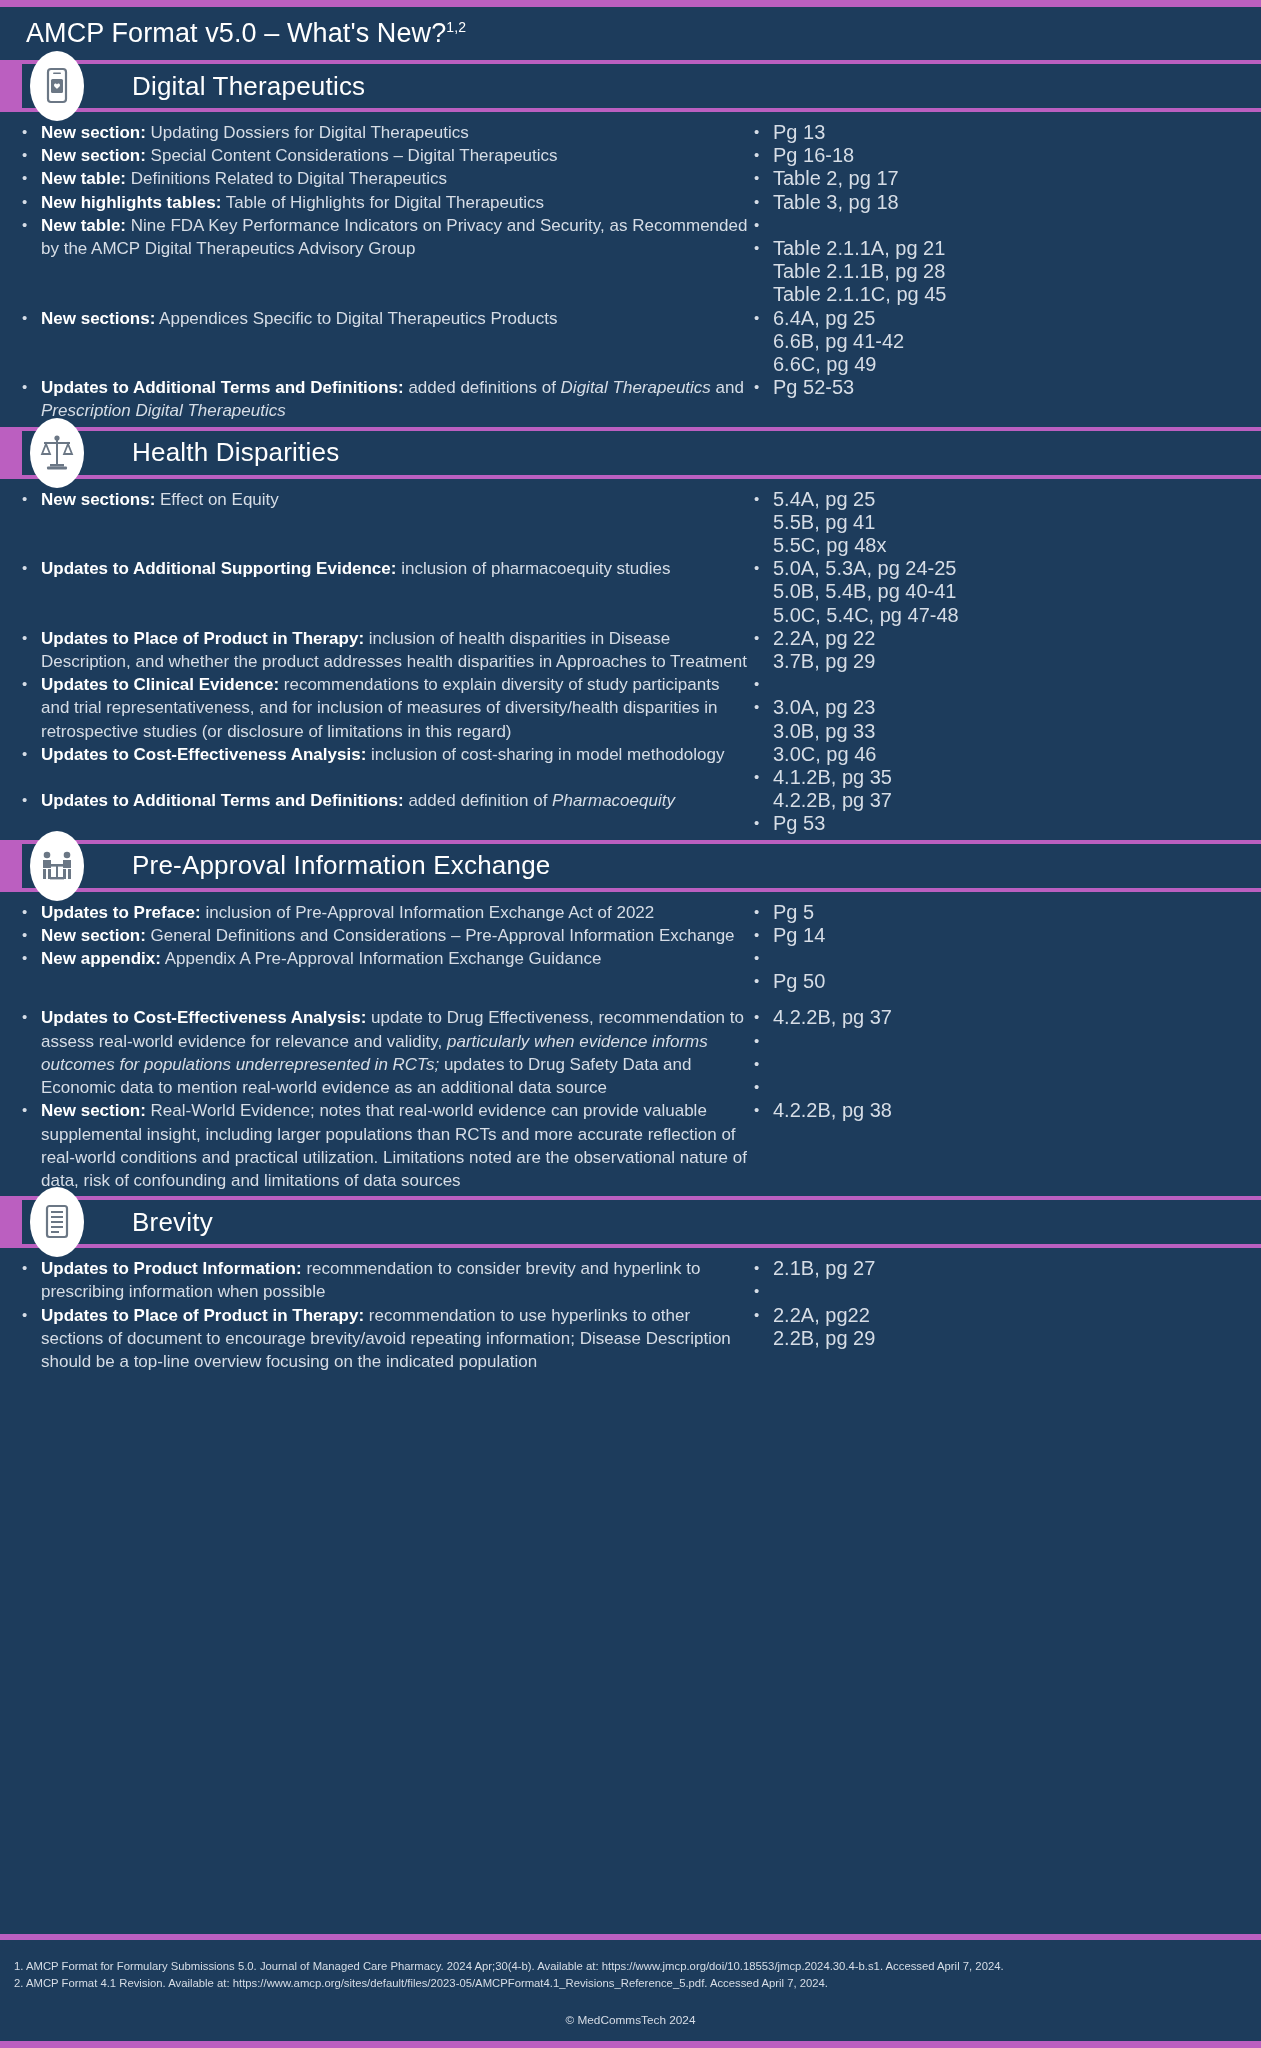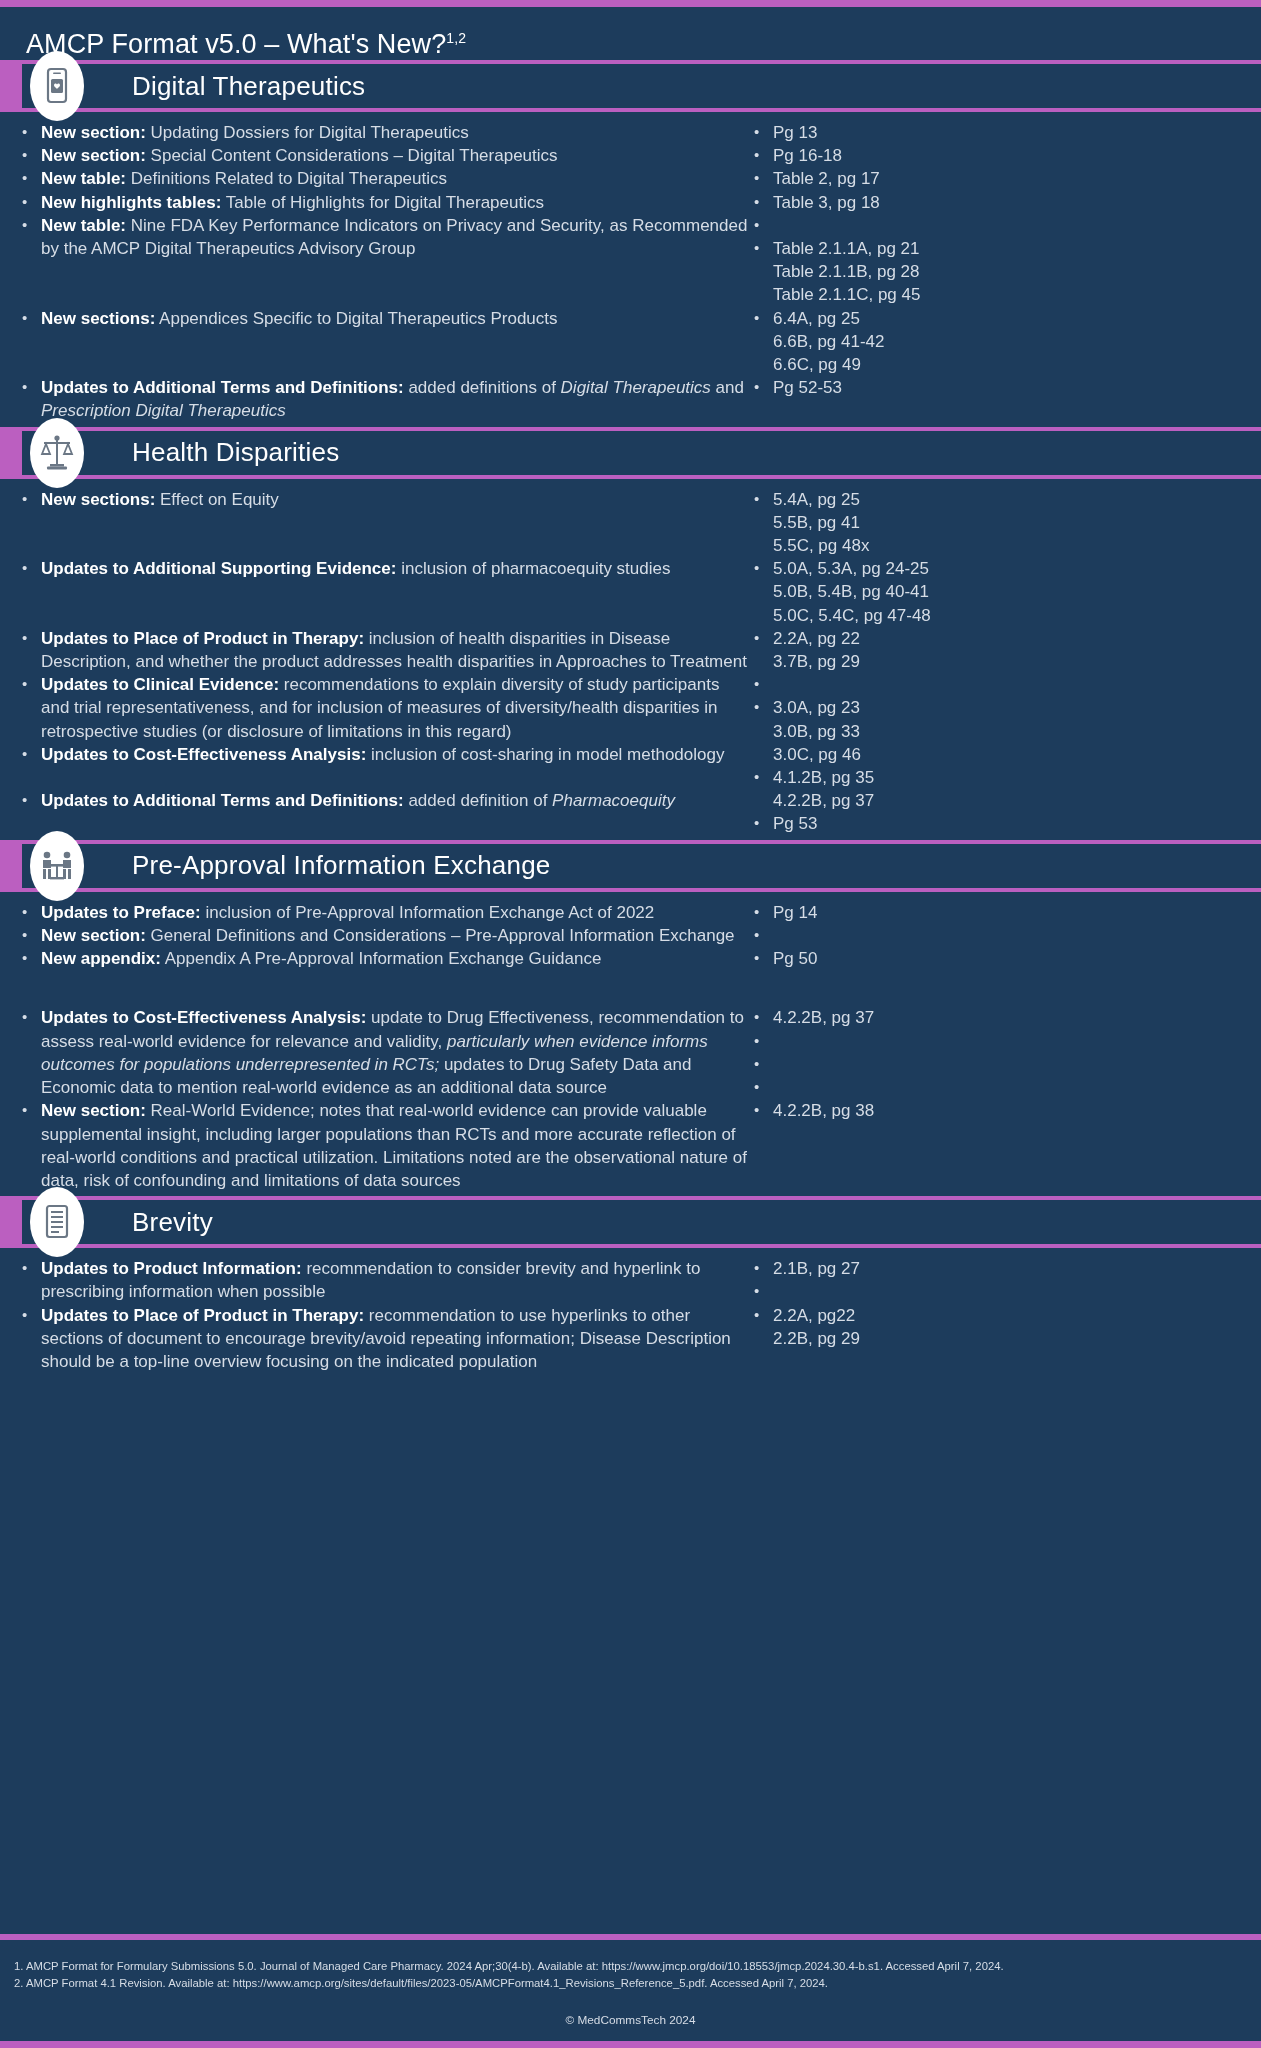--- a/index.html
+++ b/index.html
@@ -16,21 +16,21 @@
     width:1261px; height:2048px;
     background:#1d3c5c;
     position:relative;
     display:flex; flex-direction:column;
     border-top:7px solid #bb5fc0;
   }
 
   
   .title-bar {
     height:53px;
-    display:flex; align-items:flex-end;
+    display:flex; align-items:center;
     padding-left:26px;
     flex:0 0 auto;
   }
   .title-text {
     font-size:27px;
     font-weight:400;
     letter-spacing:.1px;
     color:#ffffff;
     white-space:nowrap;
   }
@@ -98,21 +98,21 @@
   }
   ul.bl > li.nb { padding-left:25px; }
   ul.bl > li.nb::before { content:""; }
   .lbl { font-weight:700; color:#ffffff; }
   .it  { font-style:italic; }
 
   ul.pg { list-style:none; margin:0; padding:0; }
   ul.pg > li {
     position:relative;
     padding-left:25px;
-    font-size:17px;
+    font-size:20px;
     line-height:23.2px;
     color:#d6dde6;
     font-weight:300;
     white-space:pre-line;
   }
   ul.pg > li::before {
     content:"•";
     position:absolute;
     left:6px; top:-1px;
     color:#d6dde6;
@@ -280,20 +280,21 @@
       <div class="col-left">
         <ul class="bl">
           <li><span class="lbl">Updates to Preface:</span><span> inclusion of Pre-Approval Information Exchange Act of 2022</span></li>
           <li><span class="lbl">New section:</span><span> General Definitions and Considerations – Pre-Approval Information Exchange</span></li>
           <li><span class="lbl">New appendix:</span><span> Appendix A Pre-Approval Information Exchange Guidance</span></li>
           <li class="nb">&nbsp;</li>
         </ul>
       </div>
       <div class="col-right">
         <ul class="pg">
+          <li>Pg 5</li>
           <li>Pg 14</li>
           <li class="sp" style="padding:0"></li>
           <li>Pg 50</li>
         </ul>
       </div>
     </div>
   </div>
 
   <div class="sec-body">
     <div class="cols">

